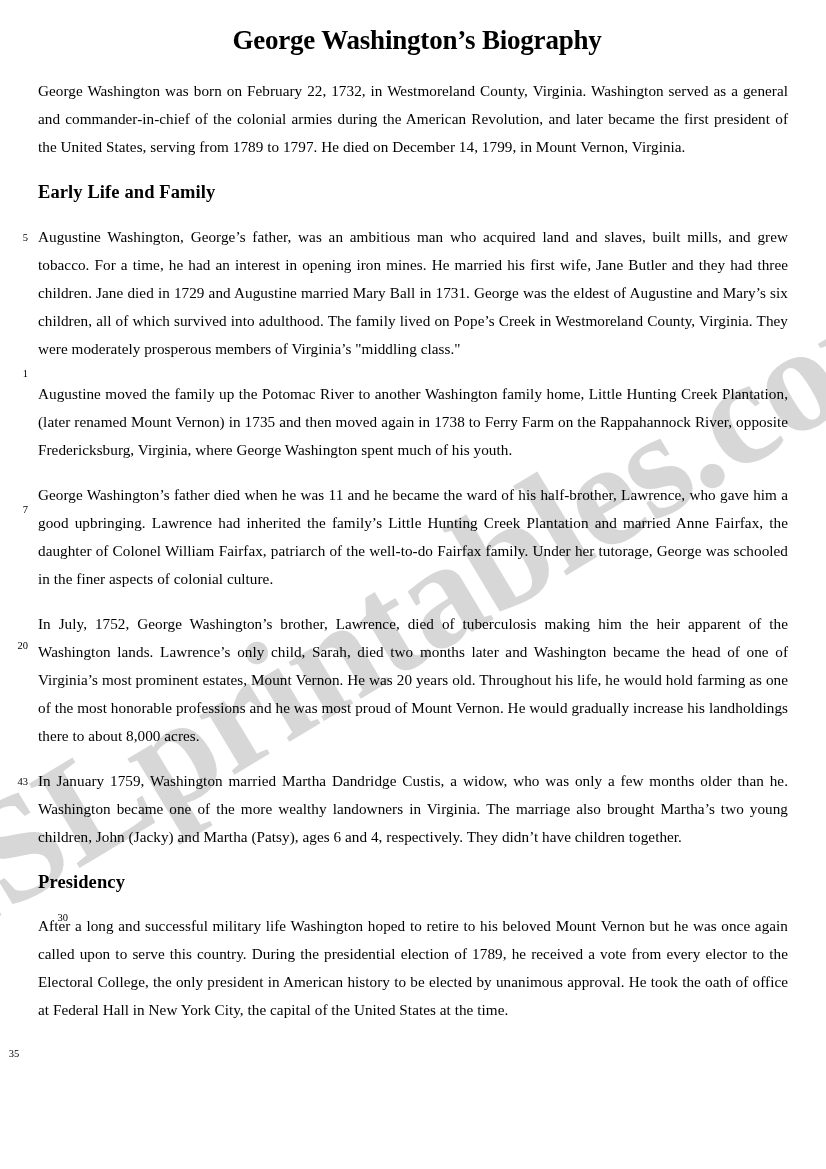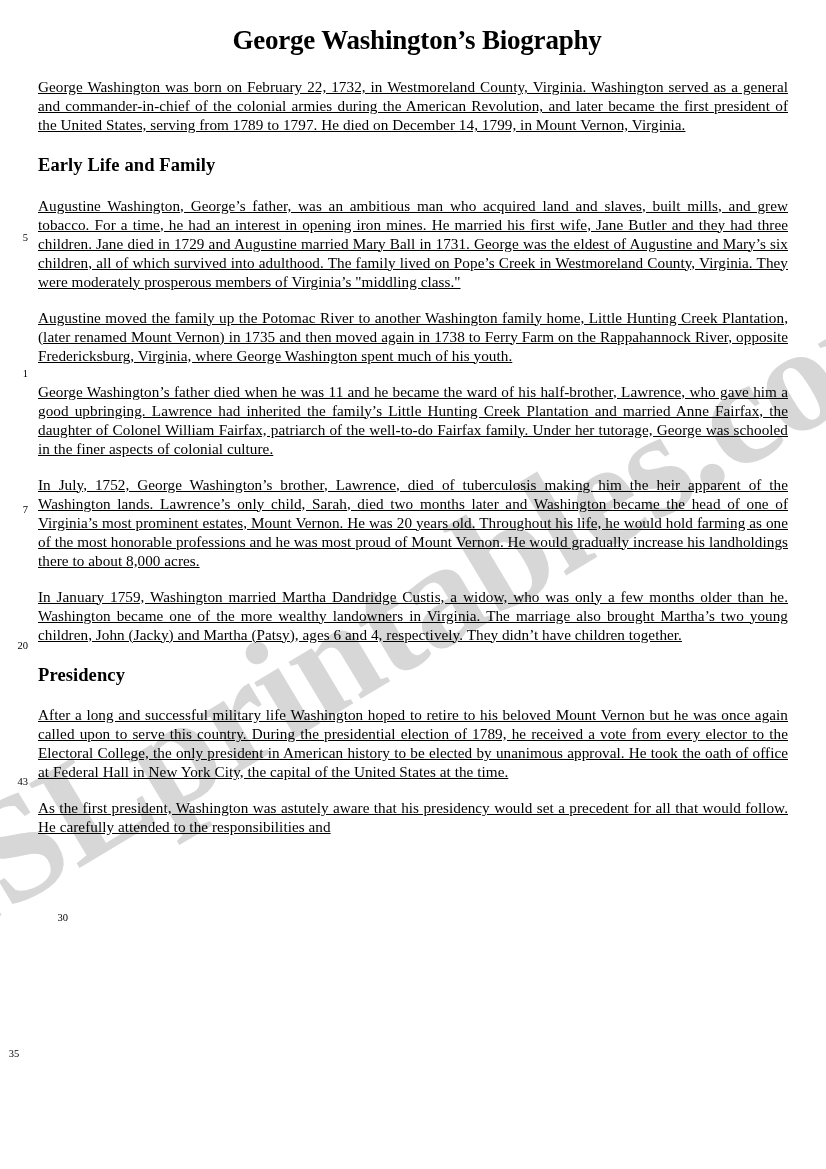--- a/index.html
+++ b/index.html
@@ -71,23 +71,22 @@
     color: #000000;
     z-index: 3;
     line-height: 1;
   }
 
   p.para {
     margin: 0 0 0 0;
     text-align: justify;
     text-justify: inter-word;
     font-size: 15.2px;
-    line-height: 19px;
+    line-height: 28px;
     letter-spacing: 0.05px;
-    text-decoration: underline;
   }
   p.para + p.para { margin-top: 17px; }
 
   h2.section {
     font-size: 18.5px;
     font-weight: bold;
     margin: 20px 0 18px 0;
     line-height: 1.25;
     letter-spacing: 0.1px;
     font-family: Liberation Serif, serif;
@@ -127,17 +126,16 @@
       <p class="para">George Washington’s father died when he was 11 and he became the ward of his half-brother, Lawrence, who gave him a good upbringing. Lawrence had inherited the family’s Little Hunting Creek Plantation and married Anne Fairfax, the daughter of Colonel William Fairfax, patriarch of the well-to-do Fairfax family. Under her tutorage, George was schooled in the finer aspects of colonial culture.</p>
 
       <p class="para">In July, 1752, George Washington’s brother, Lawrence, died of tuberculosis making him the heir apparent of the Washington lands. Lawrence’s only child, Sarah, died two months later and Washington became the head of one of Virginia’s most prominent estates, Mount Vernon. He was 20 years old. Throughout his life, he would hold farming as one of the most honorable professions and he was most proud of Mount Vernon. He would gradually increase his landholdings there to about 8,000 acres.</p>
 
       <p class="para">In January 1759, Washington married Martha Dandridge Custis, a widow, who was only a few months older than he. Washington became one of the more wealthy landowners in Virginia. The marriage also brought Martha’s two young children, John (Jacky) and Martha (Patsy), ages 6 and 4, respectively. They didn’t have children together.</p>
 
       <h2 class="section">Presidency</h2>
 
       <p class="para spacer-after-head">After a long and successful military life Washington hoped to retire to his beloved Mount Vernon but he was once again called upon to serve this country. During the presidential election of 1789, he received a vote from every elector to the Electoral College, the only president in American history to be elected by unanimous approval. He took the oath of office at Federal Hall in New York City, the capital of the United States at the time.</p>
 
-      <p class="para">As the first president, Washington was astutely aware that his presidency would set a precedent for all that would follow. He carefully attended to the responsibilities and</p>
 
     </div>
   </div>
 </div>
 
 </body></html>

